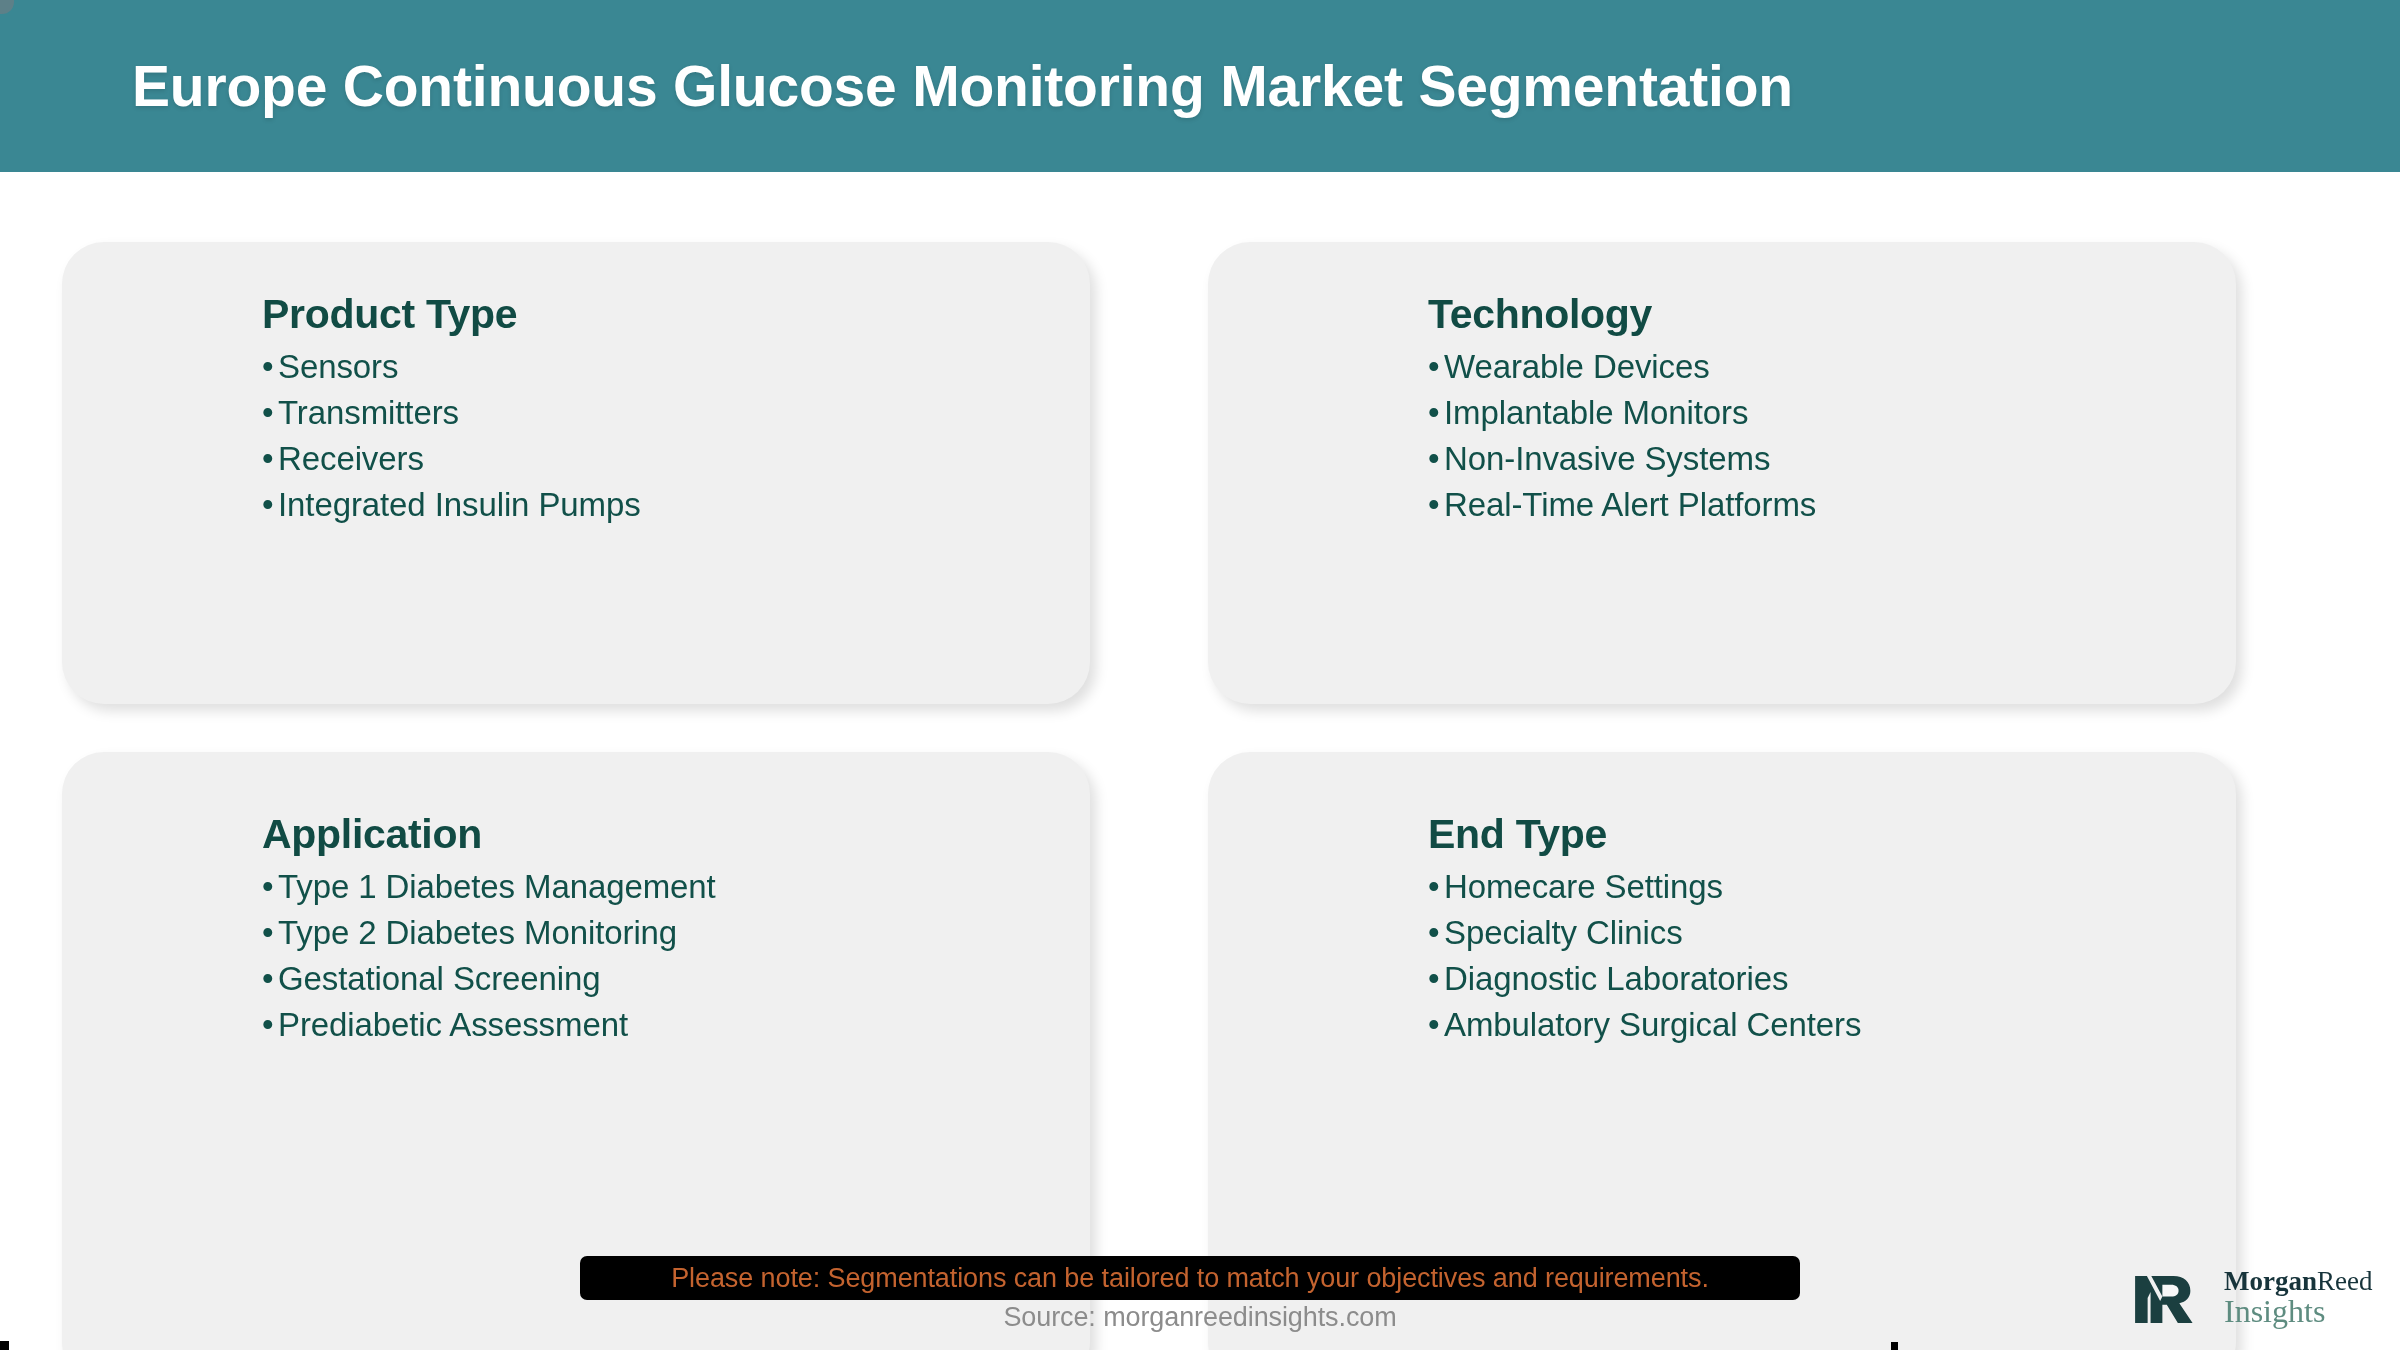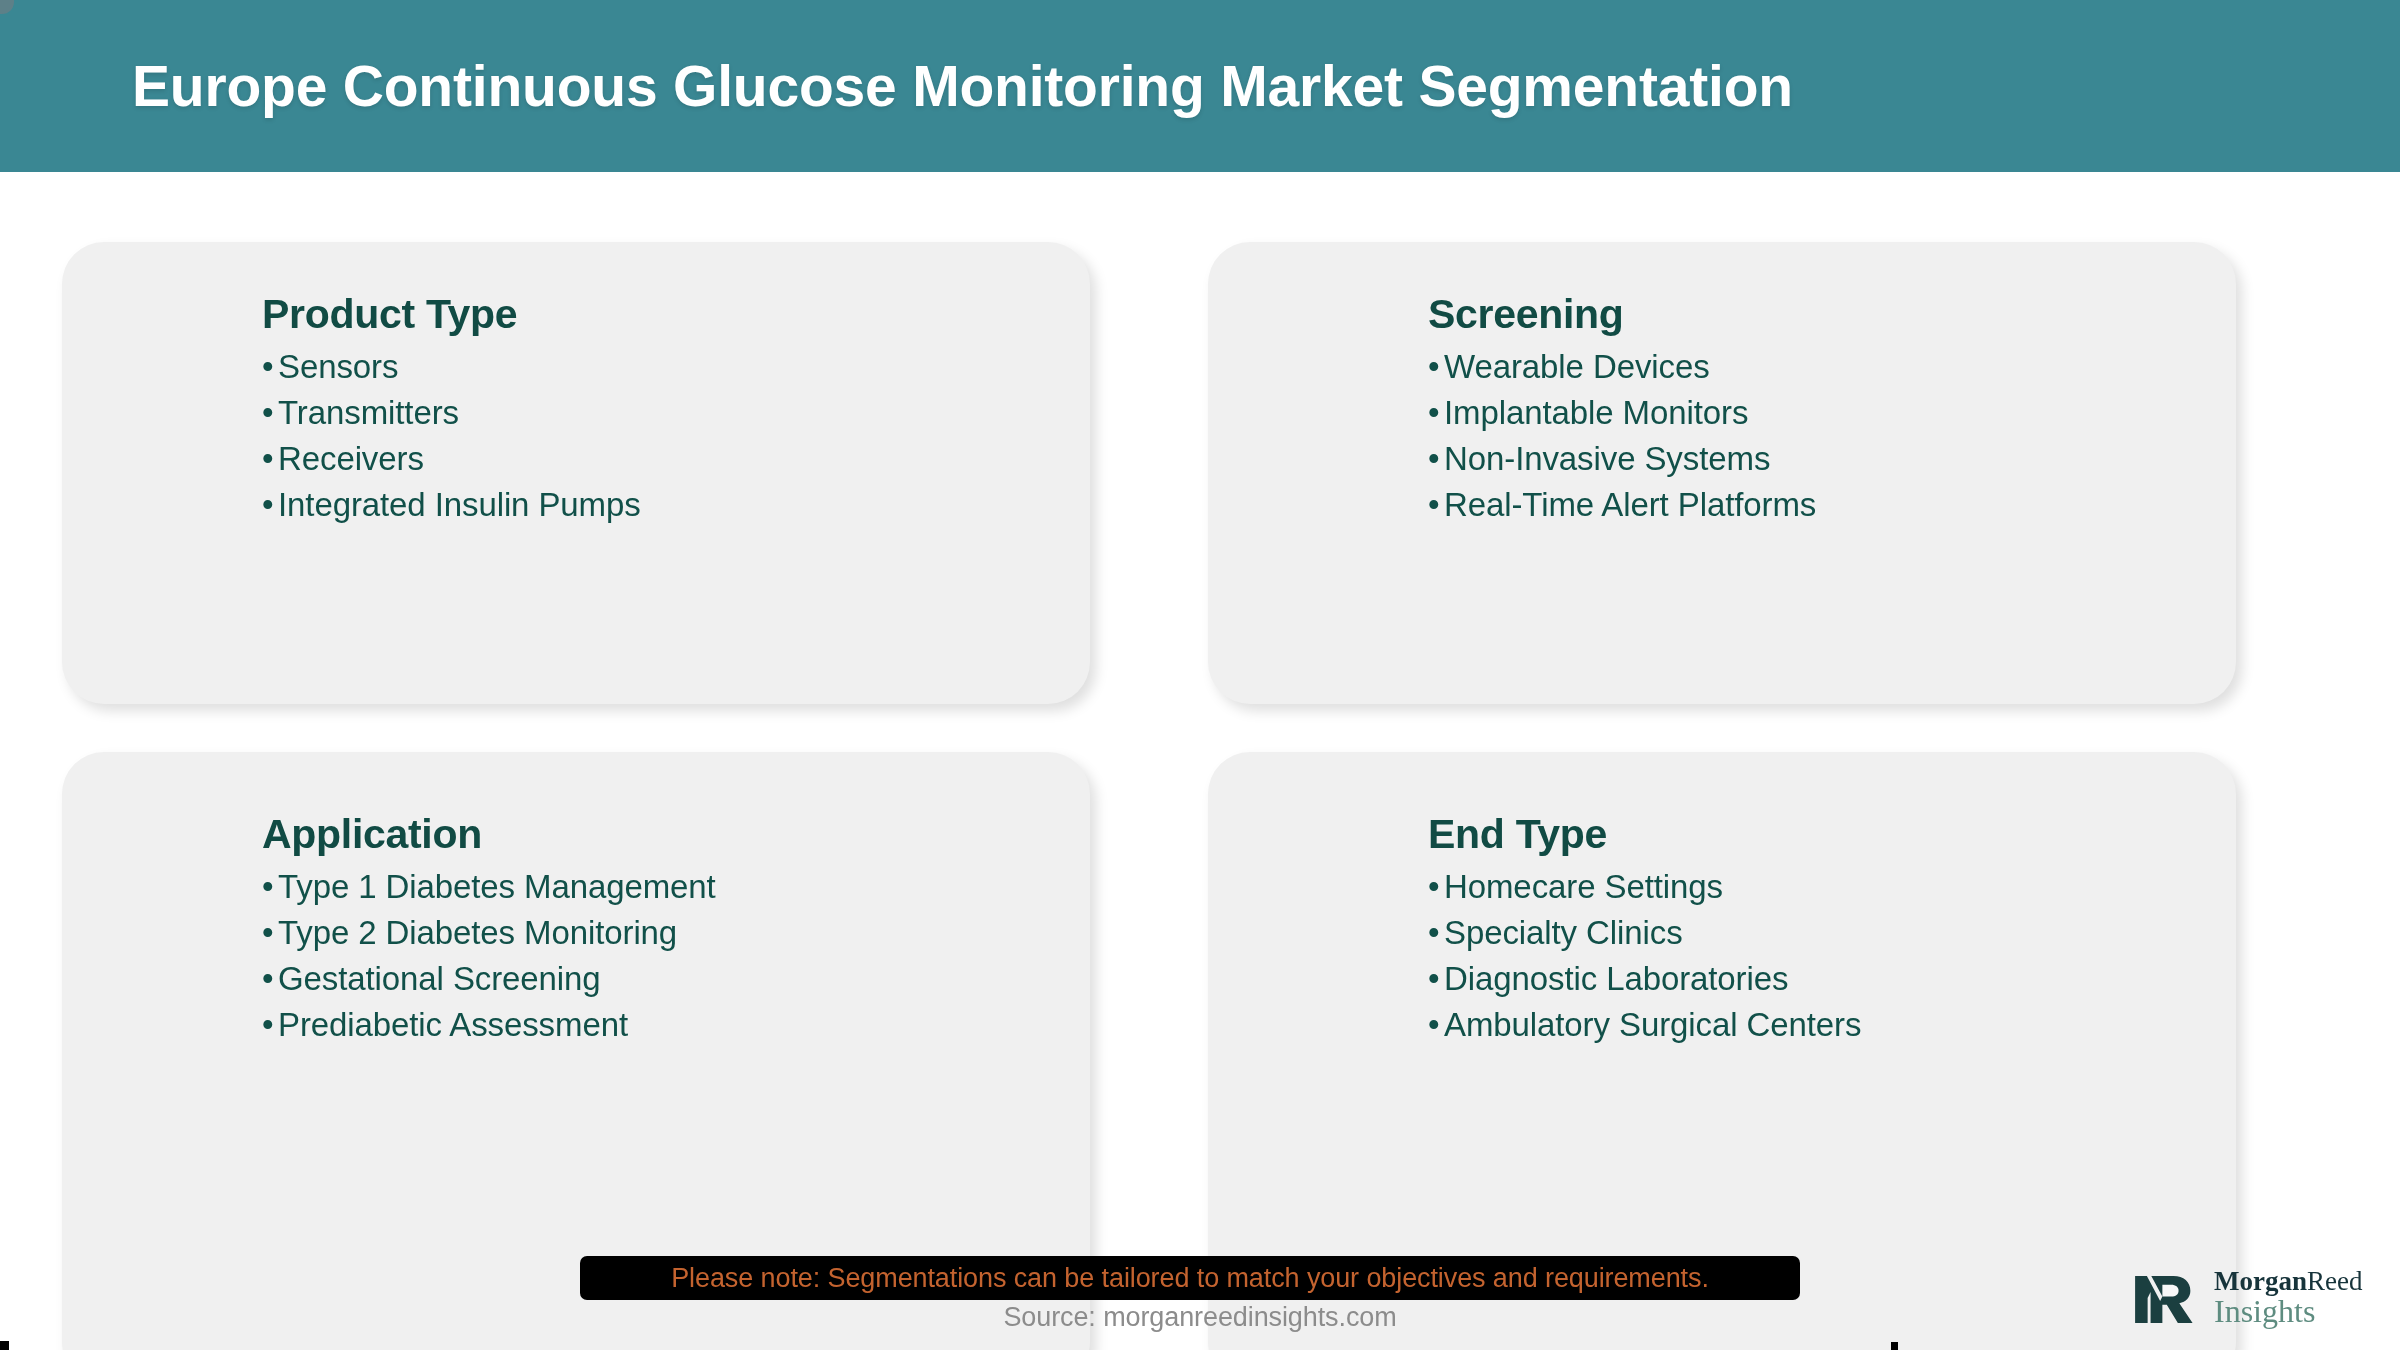--- a/index.html
+++ b/index.html
@@ -142,21 +142,21 @@
 
   
   .logo {
     position: absolute;
     left: 2132px;
     top: 1262px;
     width: 250px;
     height: 72px;
     display: flex;
     align-items: center;
-    gap: 8px;
+    gap: 18px;
   }
   .logo-mark {
     width: 74px;
     height: 56px;
     flex: 0 0 auto;
   }
   .logo-words {
     display: flex;
     flex-direction: column;
     justify-content: center;
@@ -212,21 +212,21 @@
         <li><span class="bullet-dot">•</span><span>Sensors</span></li>
         <li><span class="bullet-dot">•</span><span>Transmitters</span></li>
         <li><span class="bullet-dot">•</span><span>Receivers</span></li>
         <li><span class="bullet-dot">•</span><span>Integrated Insulin Pumps</span></li>
       </ul>
     </div>
   </div>
 
   <div class="card pos-1">
     <div class="card-inner">
-      <h2 class="card-title">Screening</h2>
+      <h2 class="card-title">Technology</h2>
       <ul class="card-list">
         <li><span class="bullet-dot">•</span><span>Wearable Devices</span></li>
         <li><span class="bullet-dot">•</span><span>Implantable Monitors</span></li>
         <li><span class="bullet-dot">•</span><span>Non-Invasive Systems</span></li>
         <li><span class="bullet-dot">•</span><span>Real-Time Alert Platforms</span></li>
       </ul>
     </div>
   </div>
 
   <div class="card pos-2">

